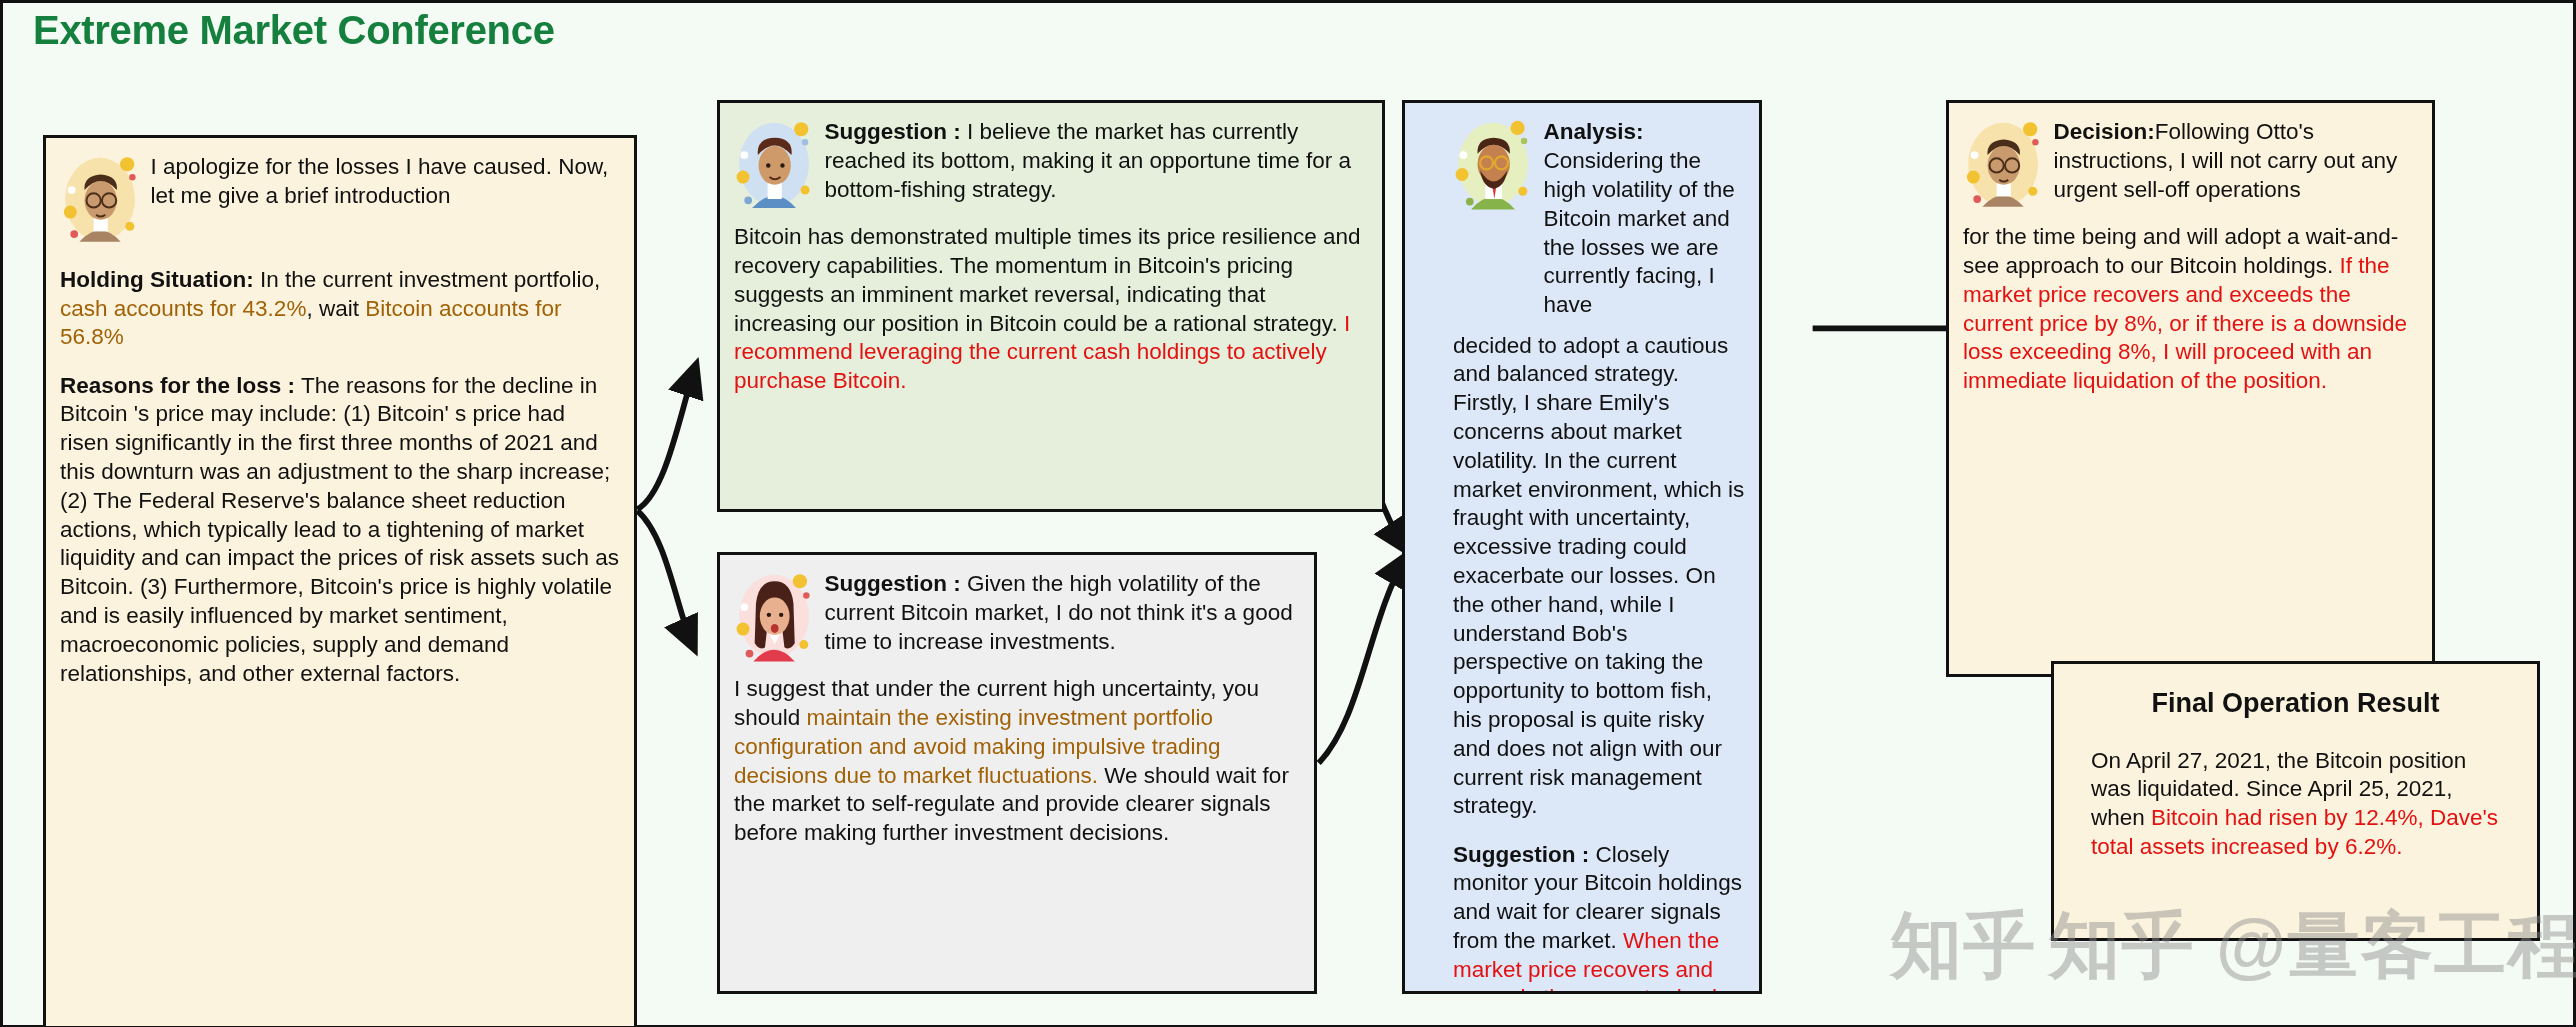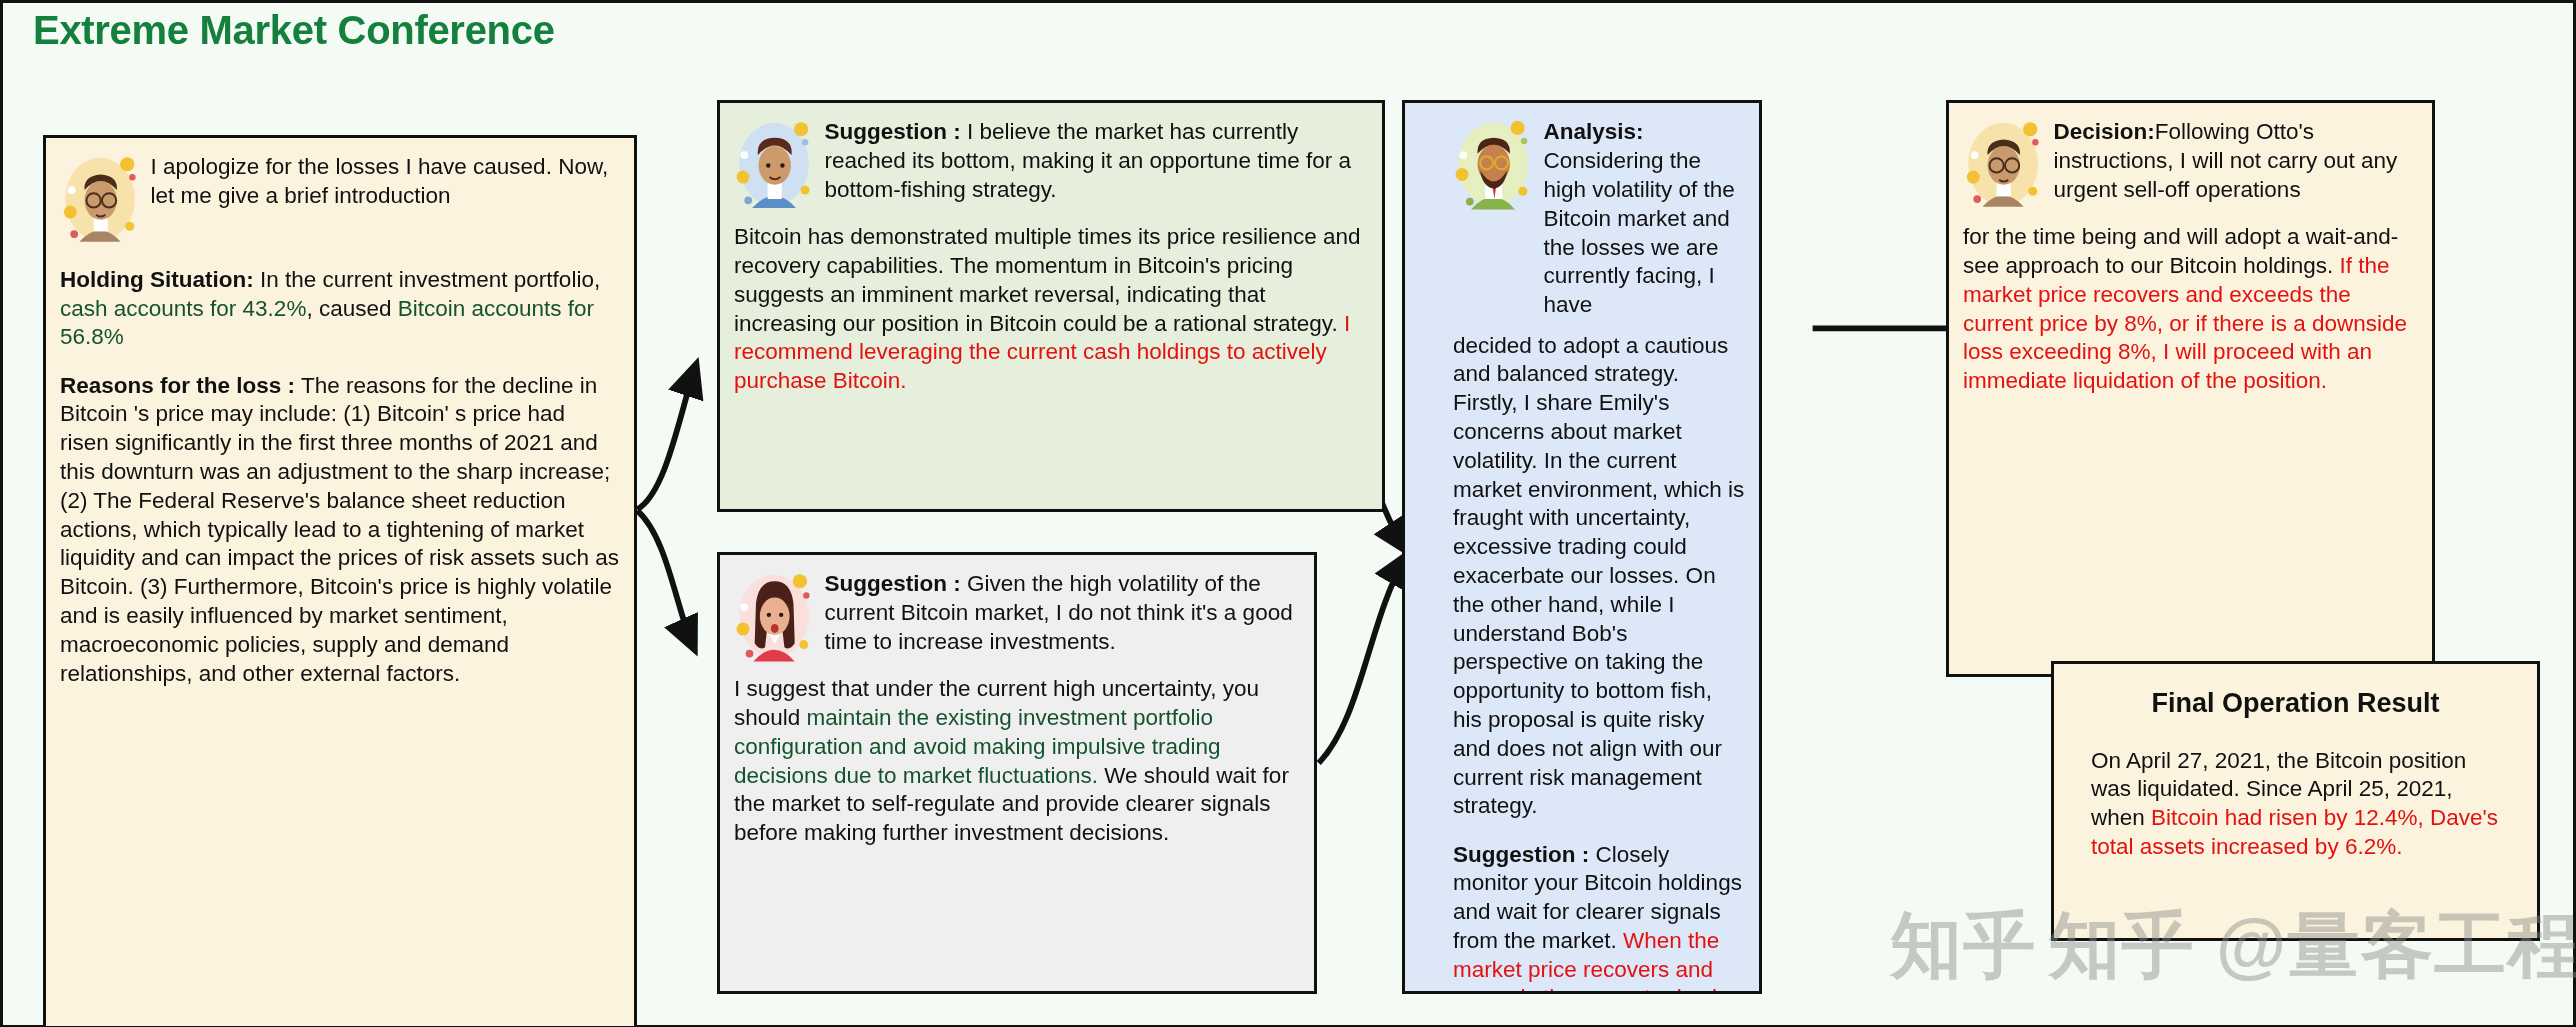--- a/index.html
+++ b/index.html
@@ -45,21 +45,21 @@
   .hdr-row{display:flex;align-items:flex-start;gap:6.4px;}
   .avatar{
     flex:0 0 auto;
     width:84px;height:97px;
     position:relative;
   }
   .hdr-text{flex:1 1 auto;padding-top:3.9px;}
   .body-text{margin-top:11.6px;}
   .para{margin-top:19.3px;}
   b{font-weight:bold;}
-  .blue-t{color:#14532d;}
+  .blue-t{color:#a16207;}
   .red-t{color:#e41111;}
   .ctr{text-align:center;}
   .big-head{font-size:27px;font-weight:bold;text-align:center;margin-bottom:26px;}
 
   
   .avatar svg{display:block;width:84px;height:97px;}
 
   
   #wires{position:absolute;left:0;top:0;width:2576px;height:1028px;pointer-events:none;}
 
@@ -120,21 +120,21 @@
           <circle cx="52" cy="78" r="11" fill="none" stroke="#4b2e19" stroke-width="3"></circle>
           <circle cx="76" cy="78" r="11" fill="none" stroke="#4b2e19" stroke-width="3"></circle>
           <line x1="63" y1="78" x2="65" y2="78" stroke="#4b2e19" stroke-width="3"></line>
           <path d="M56 100 q7 6 14 0" stroke="#4b2e19" stroke-width="3" fill="none"></path>
         </svg>
       </div>
       <div class="hdr-text">I apologize for the losses I have caused. Now, let me give a brief introduction</div>
     </div>
 
     <div class="para">
-      <b>Holding Situation:</b><span> In the current investment portfolio, </span><span class="blue-t">cash accounts for 43.2%</span><span>, caused </span><span class="blue-t">Bitcoin accounts for 56.8%</span>
+      <b>Holding Situation:</b><span> In the current investment portfolio, </span><span class="blue-t">cash accounts for 43.2%</span><span>, wait </span><span class="blue-t">Bitcoin accounts for 56.8%</span>
     </div>
 
     <div class="para">
       <b>Reasons for the loss :</b><span> The reasons for the decline in Bitcoin 's price may include: (1) Bitcoin' s price had risen significantly in the first three months of 2021 and this downturn was an adjustment to the sharp increase; (2) The Federal Reserve's balance sheet reduction actions, which typically lead to a tightening of market liquidity and can impact the prices of risk assets such as Bitcoin. (3) Furthermore, Bitcoin's price is highly volatile and is easily influenced by market sentiment, macroeconomic policies, supply and demand relationships, and other external factors.</span>
     </div>
 
   </div>
 
   <div class="card green" style="left:714px;top:97px;width:668px;height:412px;">
     <div class="hdr-row">

